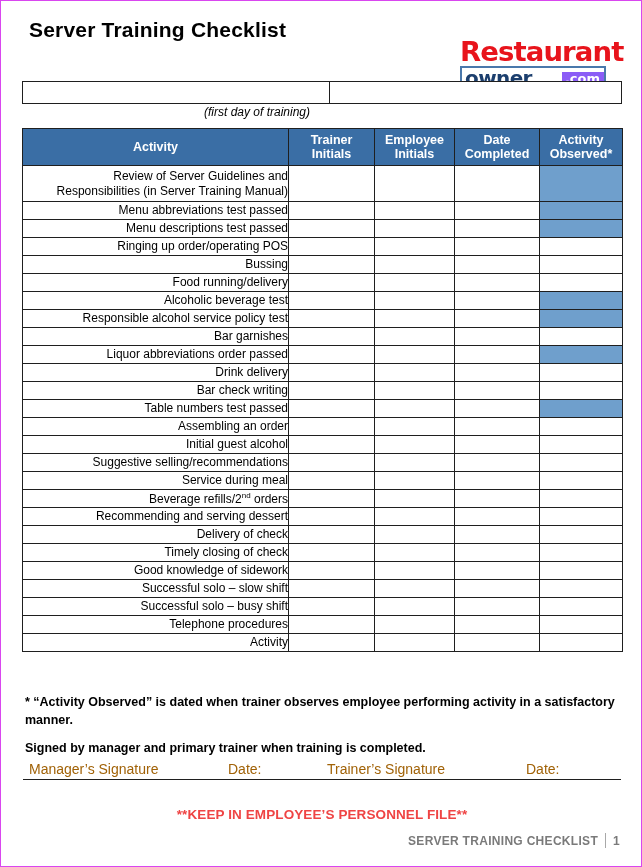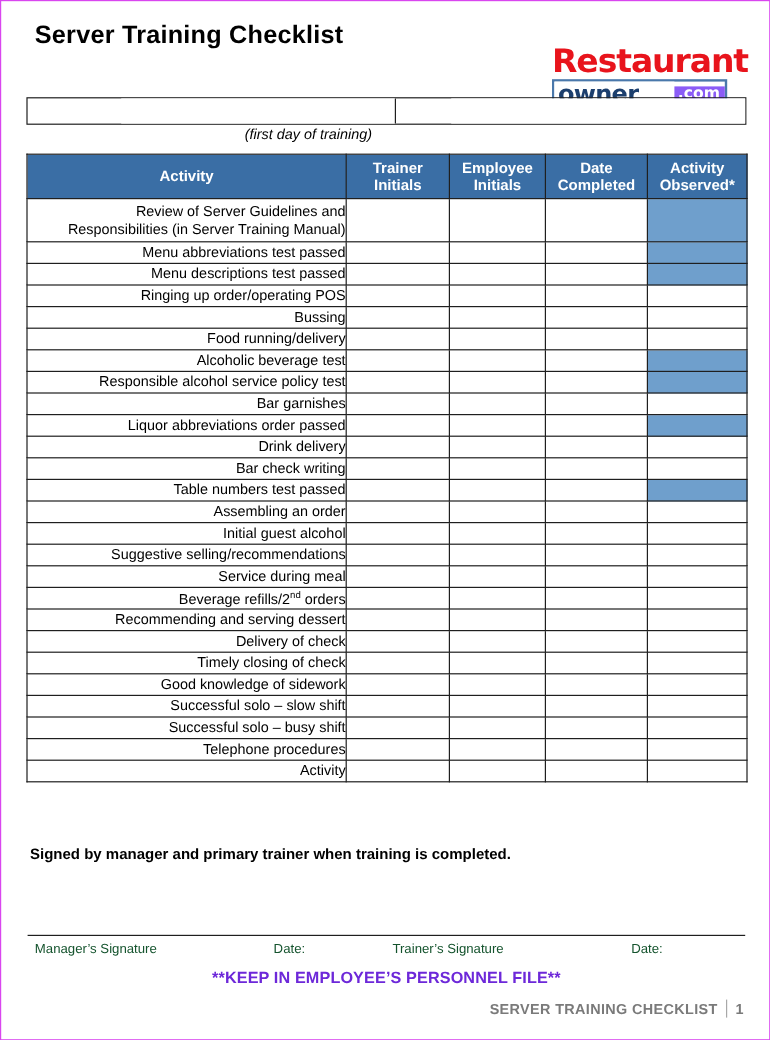--- a/index.html
+++ b/index.html
@@ -201,45 +201,45 @@
     position: absolute;
     left: 22px;
     top: 778px;
     width: 598px;
     height: 0;
     border-top: 1px solid #1f1f1f;
   }
   .sig-row {
     position: absolute;
     left: 22px;
-    top: 784px;
+    top: 760px;
     width: 598px;
     height: 18px;
-    font-size: 11px;
-    color: #14532d;
+    font-size: 14px;
+    color: #a16207;
   }
   .sig-row span {
     position: absolute;
     top: 0;
     white-space: nowrap;
   }
   .sig-mgr   { left: 6px; }
   .sig-mgr-date { left: 205px; }
   .sig-trn   { left: 304px; }
   .sig-trn-date { left: 503px; }
 
   .keep-note {
     position: absolute;
     left: 21px;
     top: 806px;
     width: 600px;
     text-align: center;
     font-size: 13.5px;
     font-weight: bold;
-    color: #6d28d9;
+    color: #ef4444;
     letter-spacing: 0.1px;
   }
 
   .footer-line {
     position: absolute;
     right: 21px;
     top: 832px;
     display: flex;
     align-items: center;
     gap: 7px;
@@ -480,20 +480,21 @@
           <td class="activity">Activity</td>
           <td class="blank"></td>
           <td class="blank"></td>
           <td class="blank"></td>
           <td class="blank"></td>
         </tr>
       </tbody>
   </table>
 
   <div class="notes">
+    <div class="note-line">* “Activity Observed” is dated when trainer observes employee performing activity in a satisfactory manner.</div>
     <div class="note-line second">Signed by manager and primary trainer when training is completed.</div>
   </div>
 
   <div class="sig-rule"></div>
   <div class="sig-row">
     <span class="sig-mgr">Manager’s Signature</span>
     <span class="sig-mgr-date">Date:</span>
     <span class="sig-trn">Trainer’s Signature</span>
     <span class="sig-trn-date">Date:</span>
   </div>

